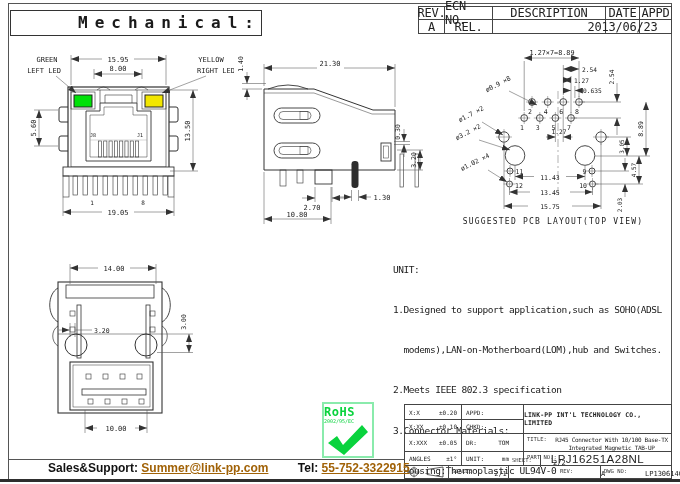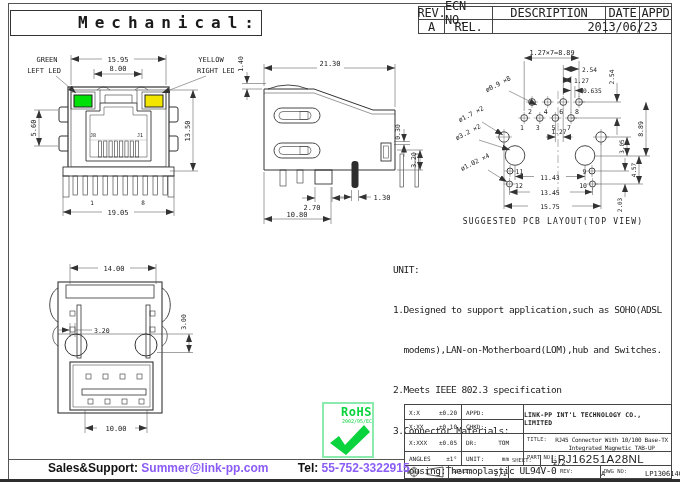--- a/index.html
+++ b/index.html
@@ -29,26 +29,26 @@
   .tbc.nb{border-bottom:none;}
   .tol{display:flex;align-items:center;justify-content:space-between;padding:0 4px;}
   .blab{display:flex;align-items:center;padding:0 0 0 4px;}
   .blab .v{margin-left:auto;margin-right:14px;}
   .company{display:flex;align-items:center;justify-content:center;font-weight:bold;font-size:6.4px;letter-spacing:.2px;}
   .celllab{position:absolute;top:1.5px;left:3px;font-size:5.5px;color:#333;}
   .titlelines{margin-left:28px;text-align:center;font-size:6px;letter-spacing:-0.3px;line-height:8px;padding-top:2px;}
   .partno{text-align:center;font-family:Liberation Sans, sans-serif;font-size:11.5px;letter-spacing:.5px;padding-top:1px;}
   .scell .v{display:block;text-align:center;font-size:7px;padding-top:4px;padding-left:44px;}
   
-  .rohs{left:322px;top:402px;width:52px;height:56px;border:2px solid #8aebac;box-sizing:border-box;text-align:right;}
+  .rohs{left:322px;top:402px;width:52px;height:56px;border:2px solid #8aebac;box-sizing:border-box;text-align:left;}
   .rohs .nm{color:#09d33d;font-weight:bold;font-size:12px;line-height:13px;margin-top:2px;letter-spacing:.5px;}
   .rohs .dir{color:#09d33d;font-size:5px;line-height:5px;}
   
   .footer{left:48px;top:461px;font-family:"Liberation Sans",sans-serif;font-weight:bold;font-size:12px;color:#111;}
-  .footer .red{color:#8b5cf6;}
+  .footer .red{color:#a16207;text-decoration:underline;}
   .footer .gap{margin-left:26px;}
   svg text{fill:#1a1a1a;font-family:"DejaVu Sans Mono","Liberation Mono",monospace;}
   svg .ol{stroke:#333;stroke-width:1;fill:#fff;}
   svg .tl{stroke:#333;stroke-width:.6;fill:none;}
   svg .dl{stroke:#555;stroke-width:.55;fill:none;}
 </style>
 </head>
 <body>
 
 <div class="abs frame"></div>

